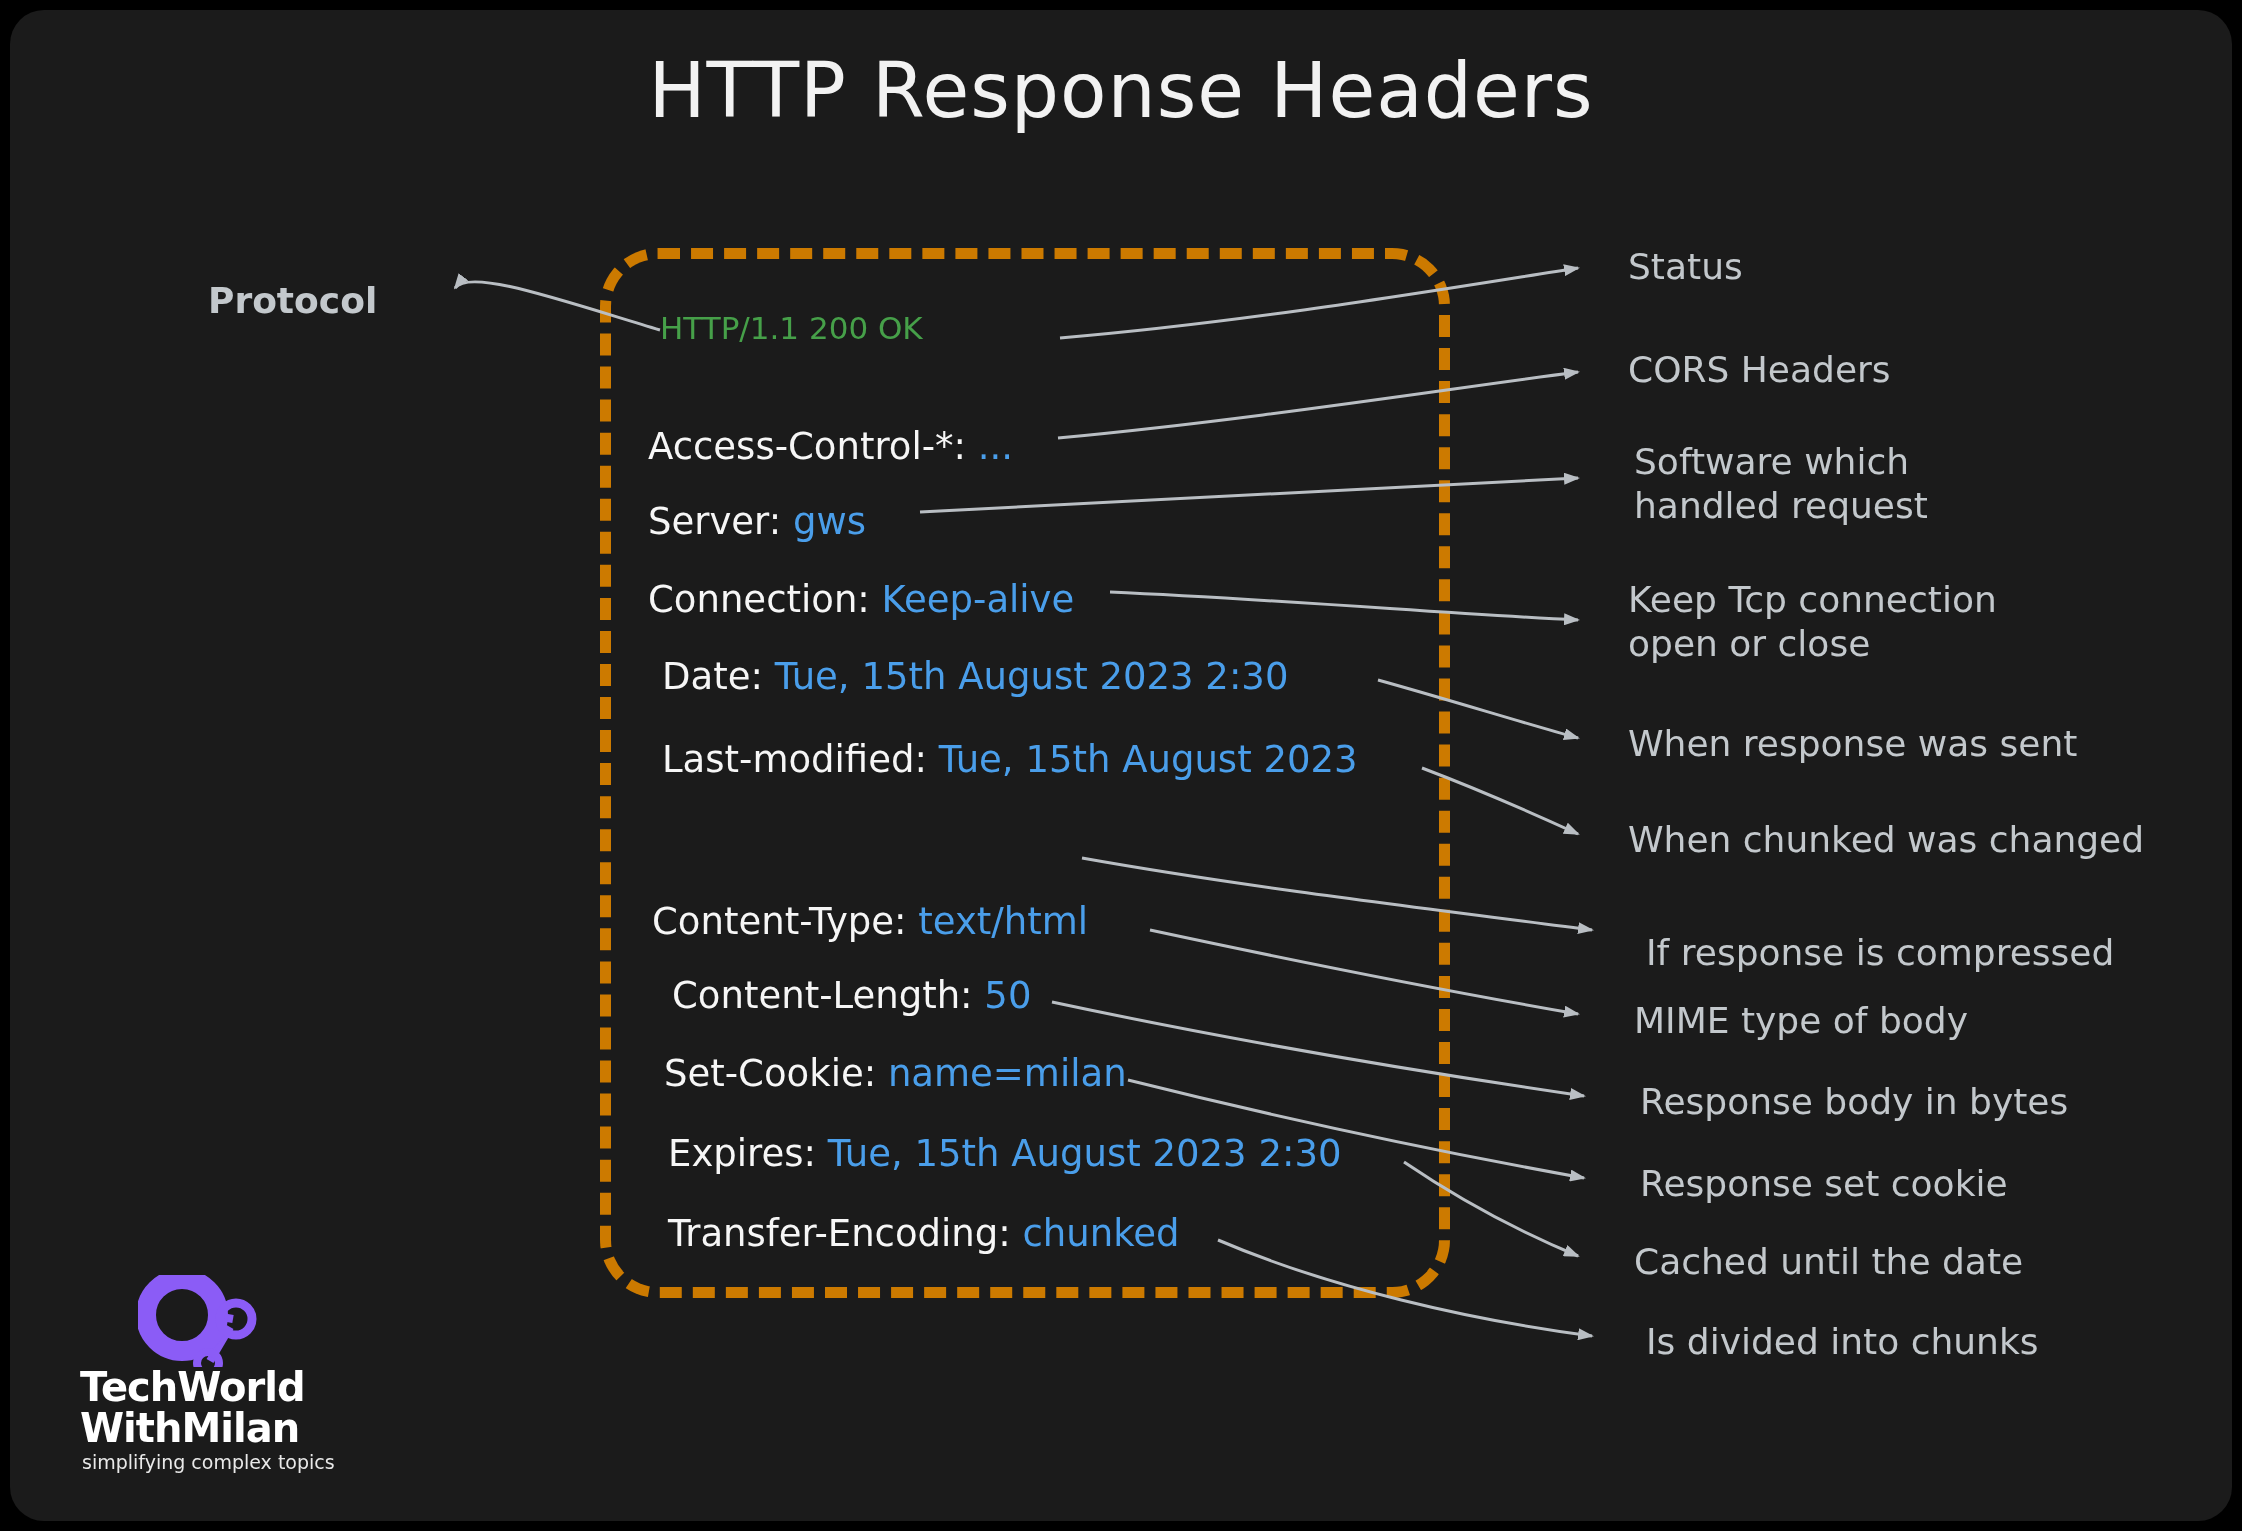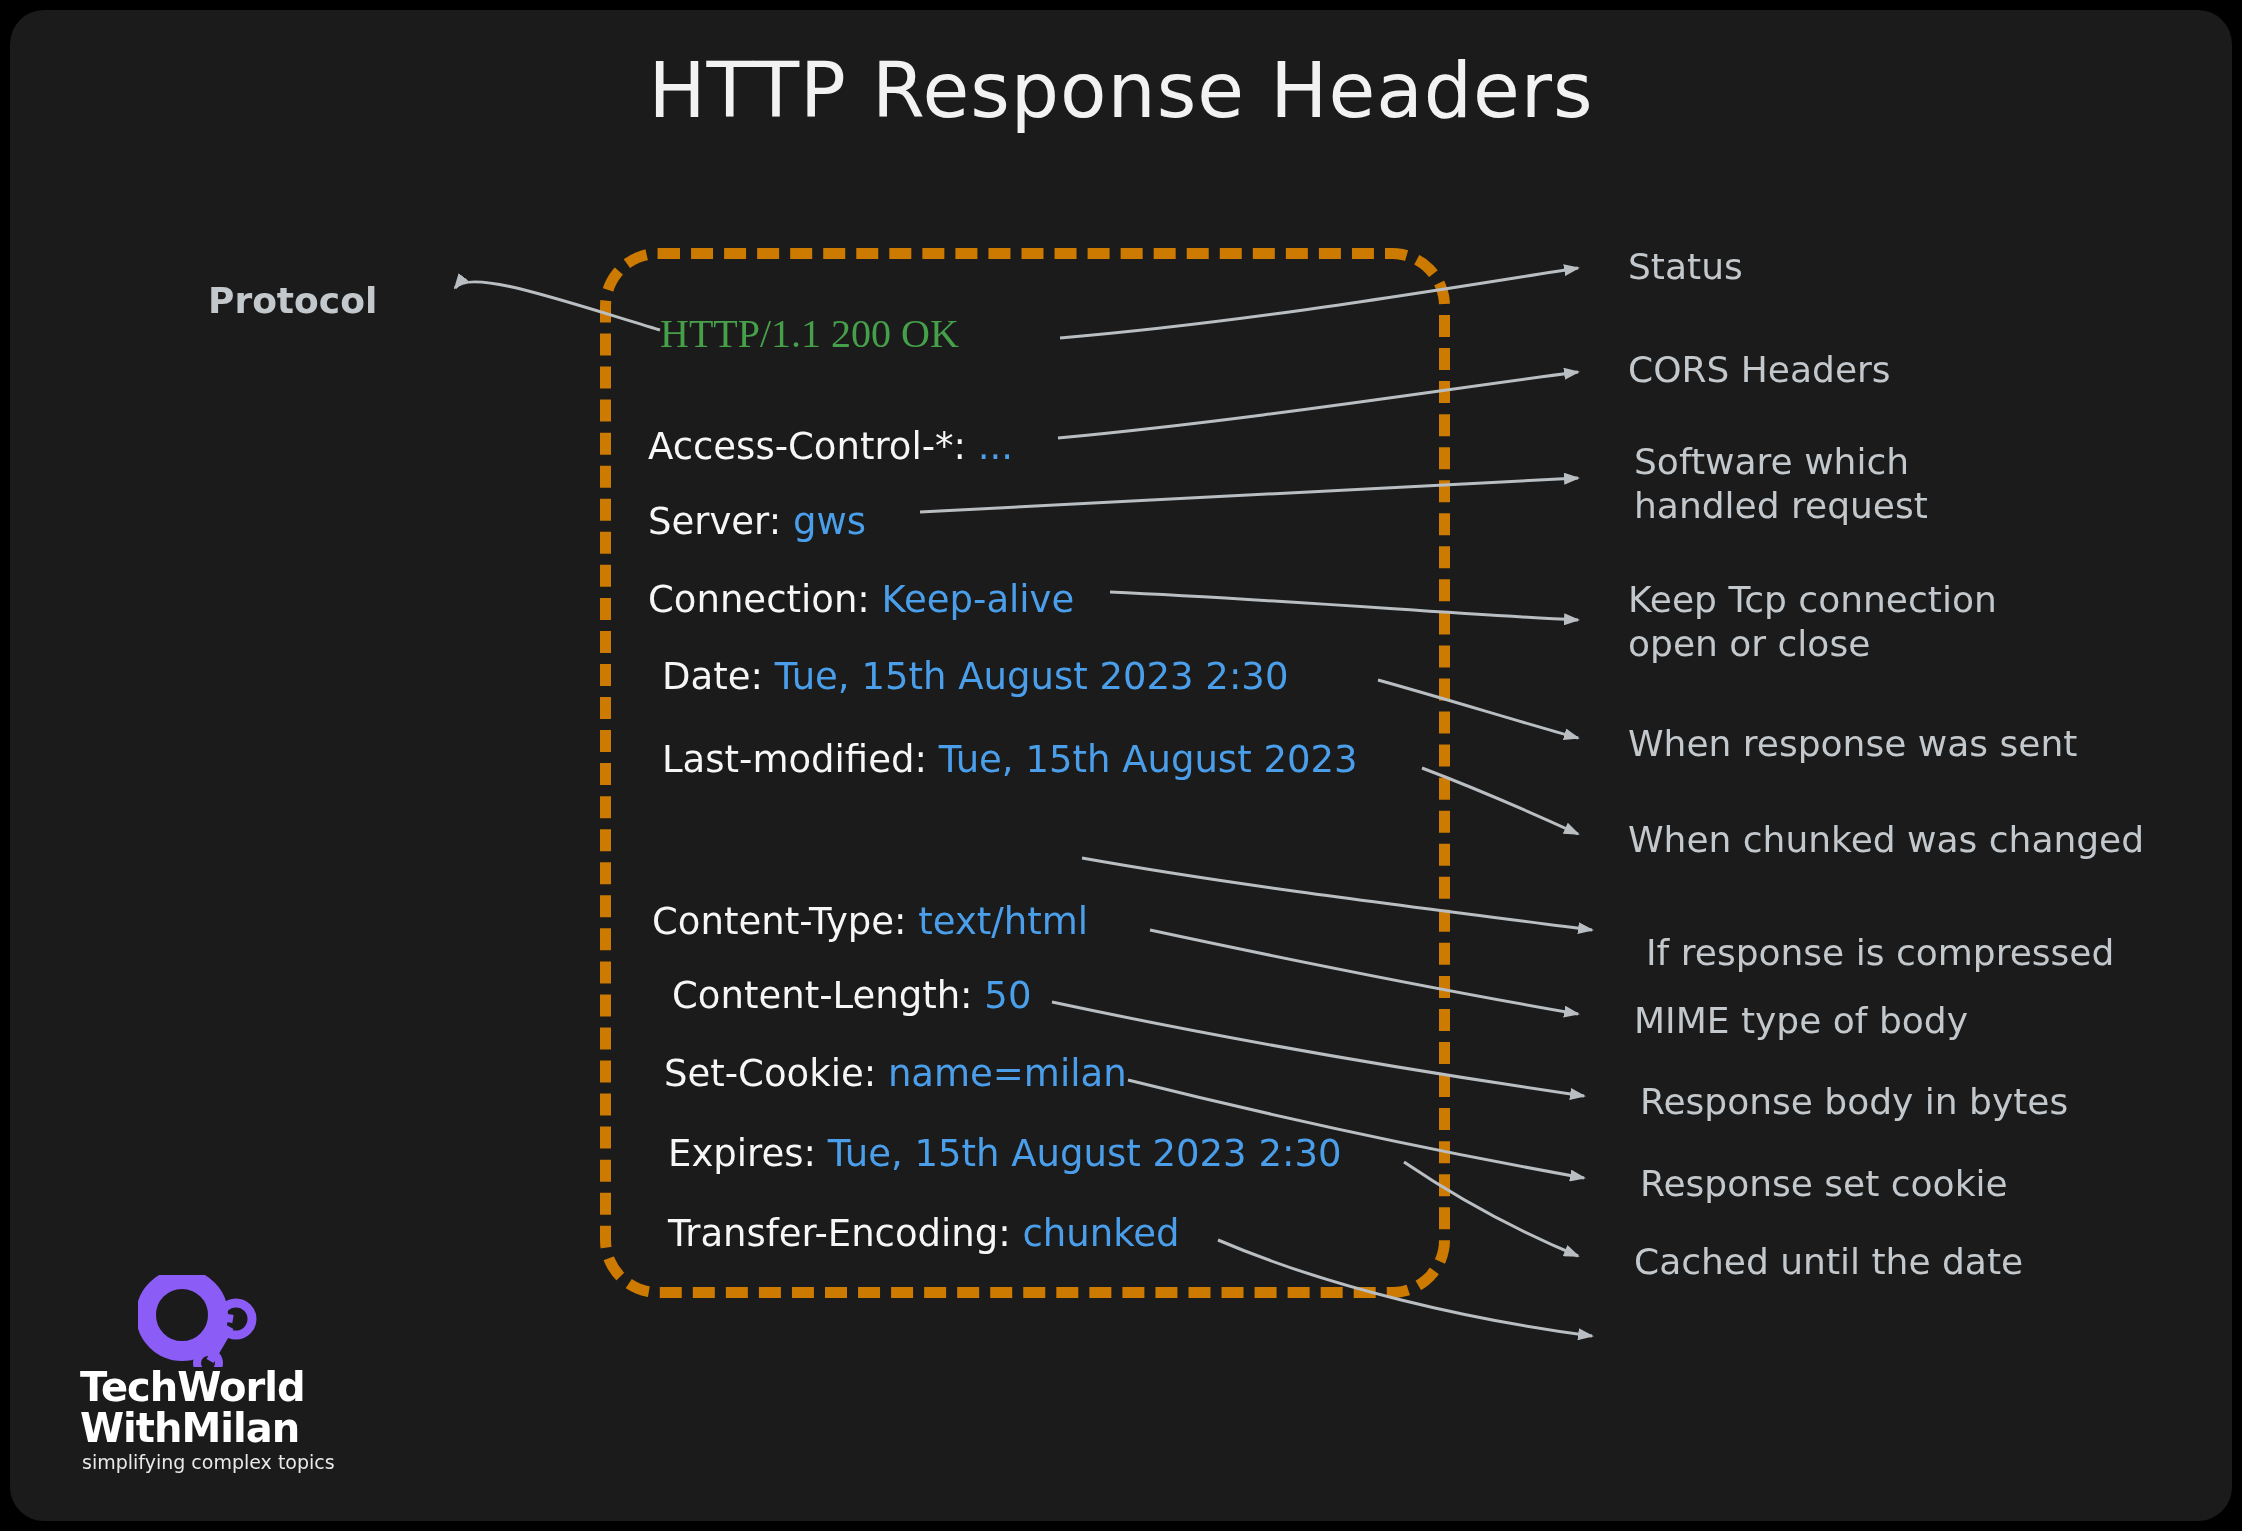--- a/index.html
+++ b/index.html
@@ -12,21 +12,21 @@
   .title{position:absolute;left:0;top:46px;width:2242px;text-align:center;
          color:#f2f2f2;font-size:76px;letter-spacing:1px;
          font-family:"DejaVu Sans",sans-serif;font-weight:400;}
   
   .dashbox{position:absolute;left:600px;top:248px;width:850px;height:1050px;
            border:11px dashed #cc7a00;border-radius:58px;box-sizing:border-box;}
   
   .hline{position:absolute;white-space:nowrap;font-size:37px;color:#f6f6f6;
          font-family:"DejaVu Sans",sans-serif;}
   .hline .v{color:#4a9eea;}
-  .hline.status{color:#46a049;font-size:40px;font-family:Liberation Serif, serif;}
+  .hline.status{color:#46a049;font-size:31px;}
   
   .leftlabel{position:absolute;white-space:nowrap;font-size:36px;color:#c3c8cc;font-weight:bold;}
   
   .ann{position:absolute;white-space:pre-line;font-size:36px;color:#c3c8cc;
        line-height:1.22;}
   
   #arrows{position:absolute;left:0;top:0;width:2242px;height:1531px;
           pointer-events:none;}
   
   .logo{position:absolute;left:80px;top:1275px;width:260px;height:200px;}
@@ -110,20 +110,21 @@
 handled request</div>
   <div class="ann" style="left:1628px;top:578px;">Keep Tcp connection
 open or close</div>
   <div class="ann" style="left:1628px;top:722px;">When response was sent</div>
   <div class="ann" style="left:1628px;top:818px;">When chunked was changed</div>
   <div class="ann" style="left:1646px;top:915px;margin-top:16px;">If response is compressed</div>
   <div class="ann" style="left:1634px;top:999px;text-align:center;">MIME type of body</div>
   <div class="ann" style="left:1640px;top:1080px;">Response body in bytes</div>
   <div class="ann" style="left:1640px;top:1162px;">Response set cookie</div>
   <div class="ann" style="left:1634px;top:1240px;">Cached until the date</div>
+  <div class="ann" style="left:1646px;top:1320px;">Is divided into chunks</div>
 
   <svg id="arrows" viewBox="0 0 2242 1531">
     <defs>
       <marker id="ah" markerWidth="16" markerHeight="12" refX="14" refY="6" orient="auto" markerUnits="userSpaceOnUse">
         <path d="M0,0 L16,6 L0,12 Z" fill="#b9bec3"></path>
       </marker>
       <marker id="ahl" markerWidth="16" markerHeight="12" refX="14" refY="6" orient="auto" markerUnits="userSpaceOnUse">
         <path d="M0,0 L16,6 L0,12 Z" fill="#b9bec3"></path>
       </marker>
     </defs>

